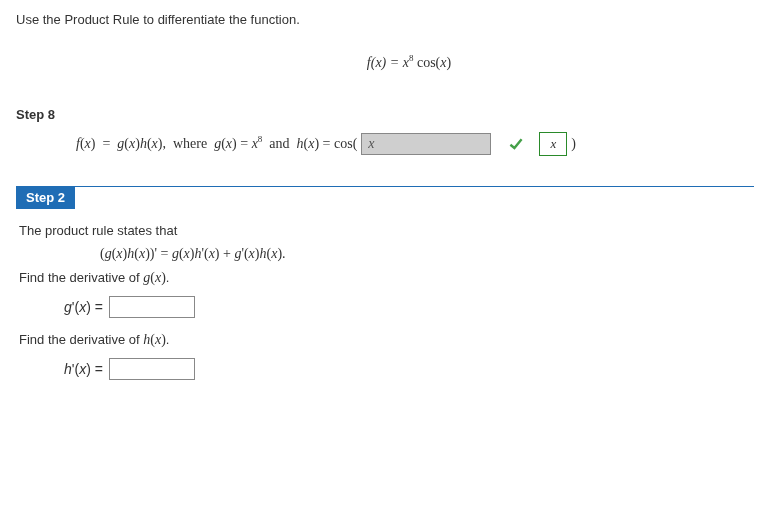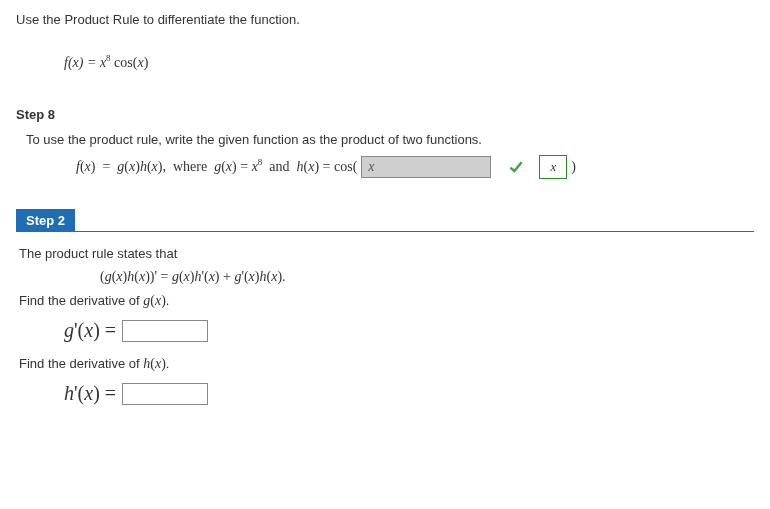--- a/index.html
+++ b/index.html
@@ -6,21 +6,21 @@
   body {
     margin: 0;
     padding: 12px 16px 20px 16px;
     font-family: Arial, Helvetica, sans-serif;
     font-size: 13px;
     color: #333;
     width: 770px;
     background: #fff;
   }
   .intro-text { margin-bottom: 28px; }
-  .func-line { margin-left: 48px; margin-bottom: 36px; }
+  .func-line { margin-left: 48px; margin-bottom: 36px; text-align: center; }
   .math { font-family: "Times New Roman", Times, serif; font-style: italic; font-size: 14px; }
   .rm { font-style: normal; }
   sup { font-size: 9px; vertical-align: super; line-height:0; }
   .step-plain { font-weight: bold; margin-bottom: 10px; }
   .step-body { margin-bottom: 30px; }
   .indent1 { margin-left: 10px; }
   .eqline { margin: 8px 0 8px 60px; display:flex; align-items:center; gap:4px;}
   .locked-input {
     display: inline-block;
     width: 130px;
@@ -40,52 +40,51 @@
     margin-left:10px;
   }
   .check-icon svg { stroke:#45a049; stroke-width:3; fill:none; }
   .answer-box {
     display:inline-flex; align-items:center; justify-content:center;
     width:28px; height:24px; border:1.5px solid #2a8a2a;
     margin-left:8px; vertical-align:middle;
     font-family:"Times New Roman",serif; font-style:italic; font-size:13px;
     background:#fff;
   }
-  .step-bar-row { display:flex; align-items:flex-end; margin-bottom:14px; }
+  .step-bar-row { display:flex; align-items:flex-start; margin-bottom:14px; }
   .step-bar {
     background:#1f6db5; color:#fff; font-weight:bold;
     padding:4px 10px; font-size:13px; min-width:56px;
   }
   .step-bar-line { flex:1; border-top:1px solid #1f6db5; height:0; }
   .open-input {
     display:inline-block; width:86px; height:22px;
     border:1px solid #888; background:#fff; vertical-align:middle;
     padding:2px 4px; font-family:"Times New Roman",serif; font-size:14px;
   }
   .wide-input { width:130px; }
   .sub-label { margin: 10px 0 8px 48px; display:flex; align-items:center; }
-  .label-math { font-family:Liberation Serif, serif; font-style:italic; font-size:20px; margin-right:6px; }
+  .label-math { font-family:Liberation Sans, sans-serif; font-style:italic; font-size:14px; margin-right:6px; }
   .gap-sm { height:6px; }
   .para { margin:0 0 8px 3px; }
 </style>
 </head>
 <body>
 
 <div class="intro-text">Use the Product Rule to differentiate the function.</div>
 
 <div class="func-line">
   <span class="math">
     <span>f(x) = </span><span>x</span><sup class="rm">8</sup><span><span class="rm"> cos(</span>x<span class="rm">)</span></span>
   </span>
 </div>
 
 <div class="step-plain">Step 8</div>
 
 <div class="step-body">
-  <div class="indent1">To use the product rule, write the given function as the product of two functions.</div>
   <div class="eqline">
     <span class="math">
       <span>f</span><span class="rm">(</span>x<span class="rm">)&nbsp;&nbsp;=&nbsp;&nbsp;</span>g<span class="rm">(</span>x<span class="rm">)</span>h<span class="rm">(</span>x<span class="rm">),&nbsp;&nbsp;where&nbsp;&nbsp;</span>g<span class="rm">(</span>x<span class="rm">)&nbsp;=&nbsp;</span>x<sup class="rm">8</sup><span class="rm">&nbsp;&nbsp;and&nbsp;&nbsp;</span>h<span class="rm">(</span>x<span class="rm">)&nbsp;=&nbsp;cos(</span>
     </span>
     <span class="locked-input wide-input">x</span>
     <span class="check-icon">
       <svg viewBox="0 0 20 20" width="16" height="16">
           <polyline points="3,11 8,15 17,4"></polyline>
         </svg>
     </span>

